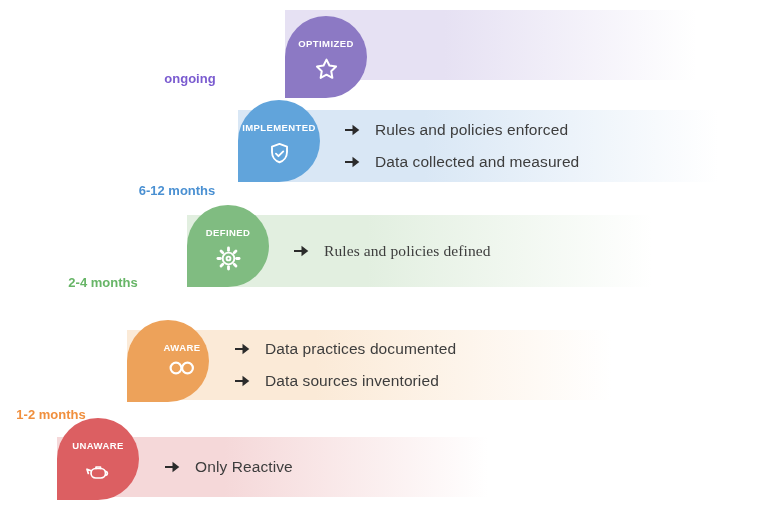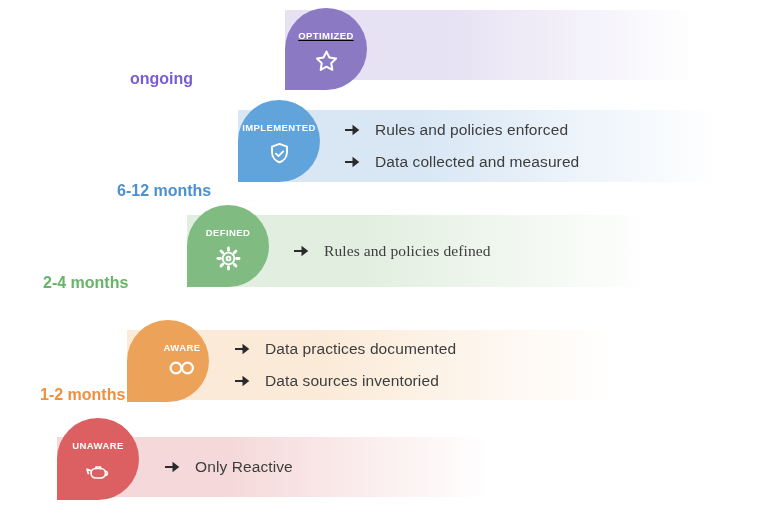--- a/index.html
+++ b/index.html
@@ -25,40 +25,40 @@
   .blob-icon{display:block;height:27px;color:var(--icon,#fff);}
   .blob-icon svg{display:block;}
   .content{
     position:absolute;z-index:3;display:flex;flex-direction:column;
     justify-content:center;gap:10px;
   }
   .bullet{display:flex;align-items:center;gap:15px;line-height:22px;}
   .arrow{color:var(--arrow,#2b2b2b);display:flex;align-items:center;}
   .bullet-text{font-size:15.5px;color:var(--text,#3d3d3d);letter-spacing:.1px;}
   .timeline{
-    position:absolute;z-index:3;text-align:left;
-    font-size:16px;font-weight:700;line-height:13px;color:var(--label);
+    position:absolute;z-index:3;text-align:center;
+    font-size:13px;font-weight:700;line-height:13px;color:var(--label);
   }
   
-  .lv1 .blob{left:285px;top:8px;text-decoration:underline;}
+  .lv1 .blob{left:285px;top:16px;}
   .lv1 .bar{left:285px;top:10px;width:420px;height:70px;}
   .lv1 .content{left:392px;top:10px;height:70px;}
   .lv1 .timeline{left:130px;top:72px;width:120px;}
   .lv2 .blob{left:238px;top:100px;}
   .lv2 .bar{left:238px;top:110px;width:490px;height:72px;}
   .lv2 .content{left:345px;top:110px;height:72px;}
   .lv2 .timeline{left:117px;top:184px;width:120px;}
   .lv3 .blob{left:187px;top:205px;}
   .lv3 .bar{left:187px;top:215px;width:475px;height:72px;}
   .lv3 .content{left:294px;top:215px;height:72px;font-family:Liberation Serif, serif;}
   .lv3 .timeline{left:43px;top:276px;width:120px;}
   .lv4 .blob{left:127px;top:320px;padding-left:28px;}
   .lv4 .bar{left:127px;top:330px;width:495px;height:70px;}
   .lv4 .content{left:235px;top:330px;height:70px;}
-  .lv4 .timeline{left:0;top:388px;width:102px;padding-left:40px;}
+  .lv4 .timeline{left:0;top:408px;width:102px;}
   .lv5 .blob{left:57px;top:418px;}
   .lv5 .bar{left:57px;top:437px;width:440px;height:60px;}
   .lv5 .content{left:165px;top:437px;height:60px;}
 </style>
 </head>
 <body>
 
 <div class="canvas" style="--text: #3d3d3d; --arrow: #2b2b2b; --icon: #ffffff; background: rgb(255, 255, 255);">
 
   <div class="level lv1" style="--circle: #8c79c4; --bar: #e6e1f3; --label: #7a5bd0;">

